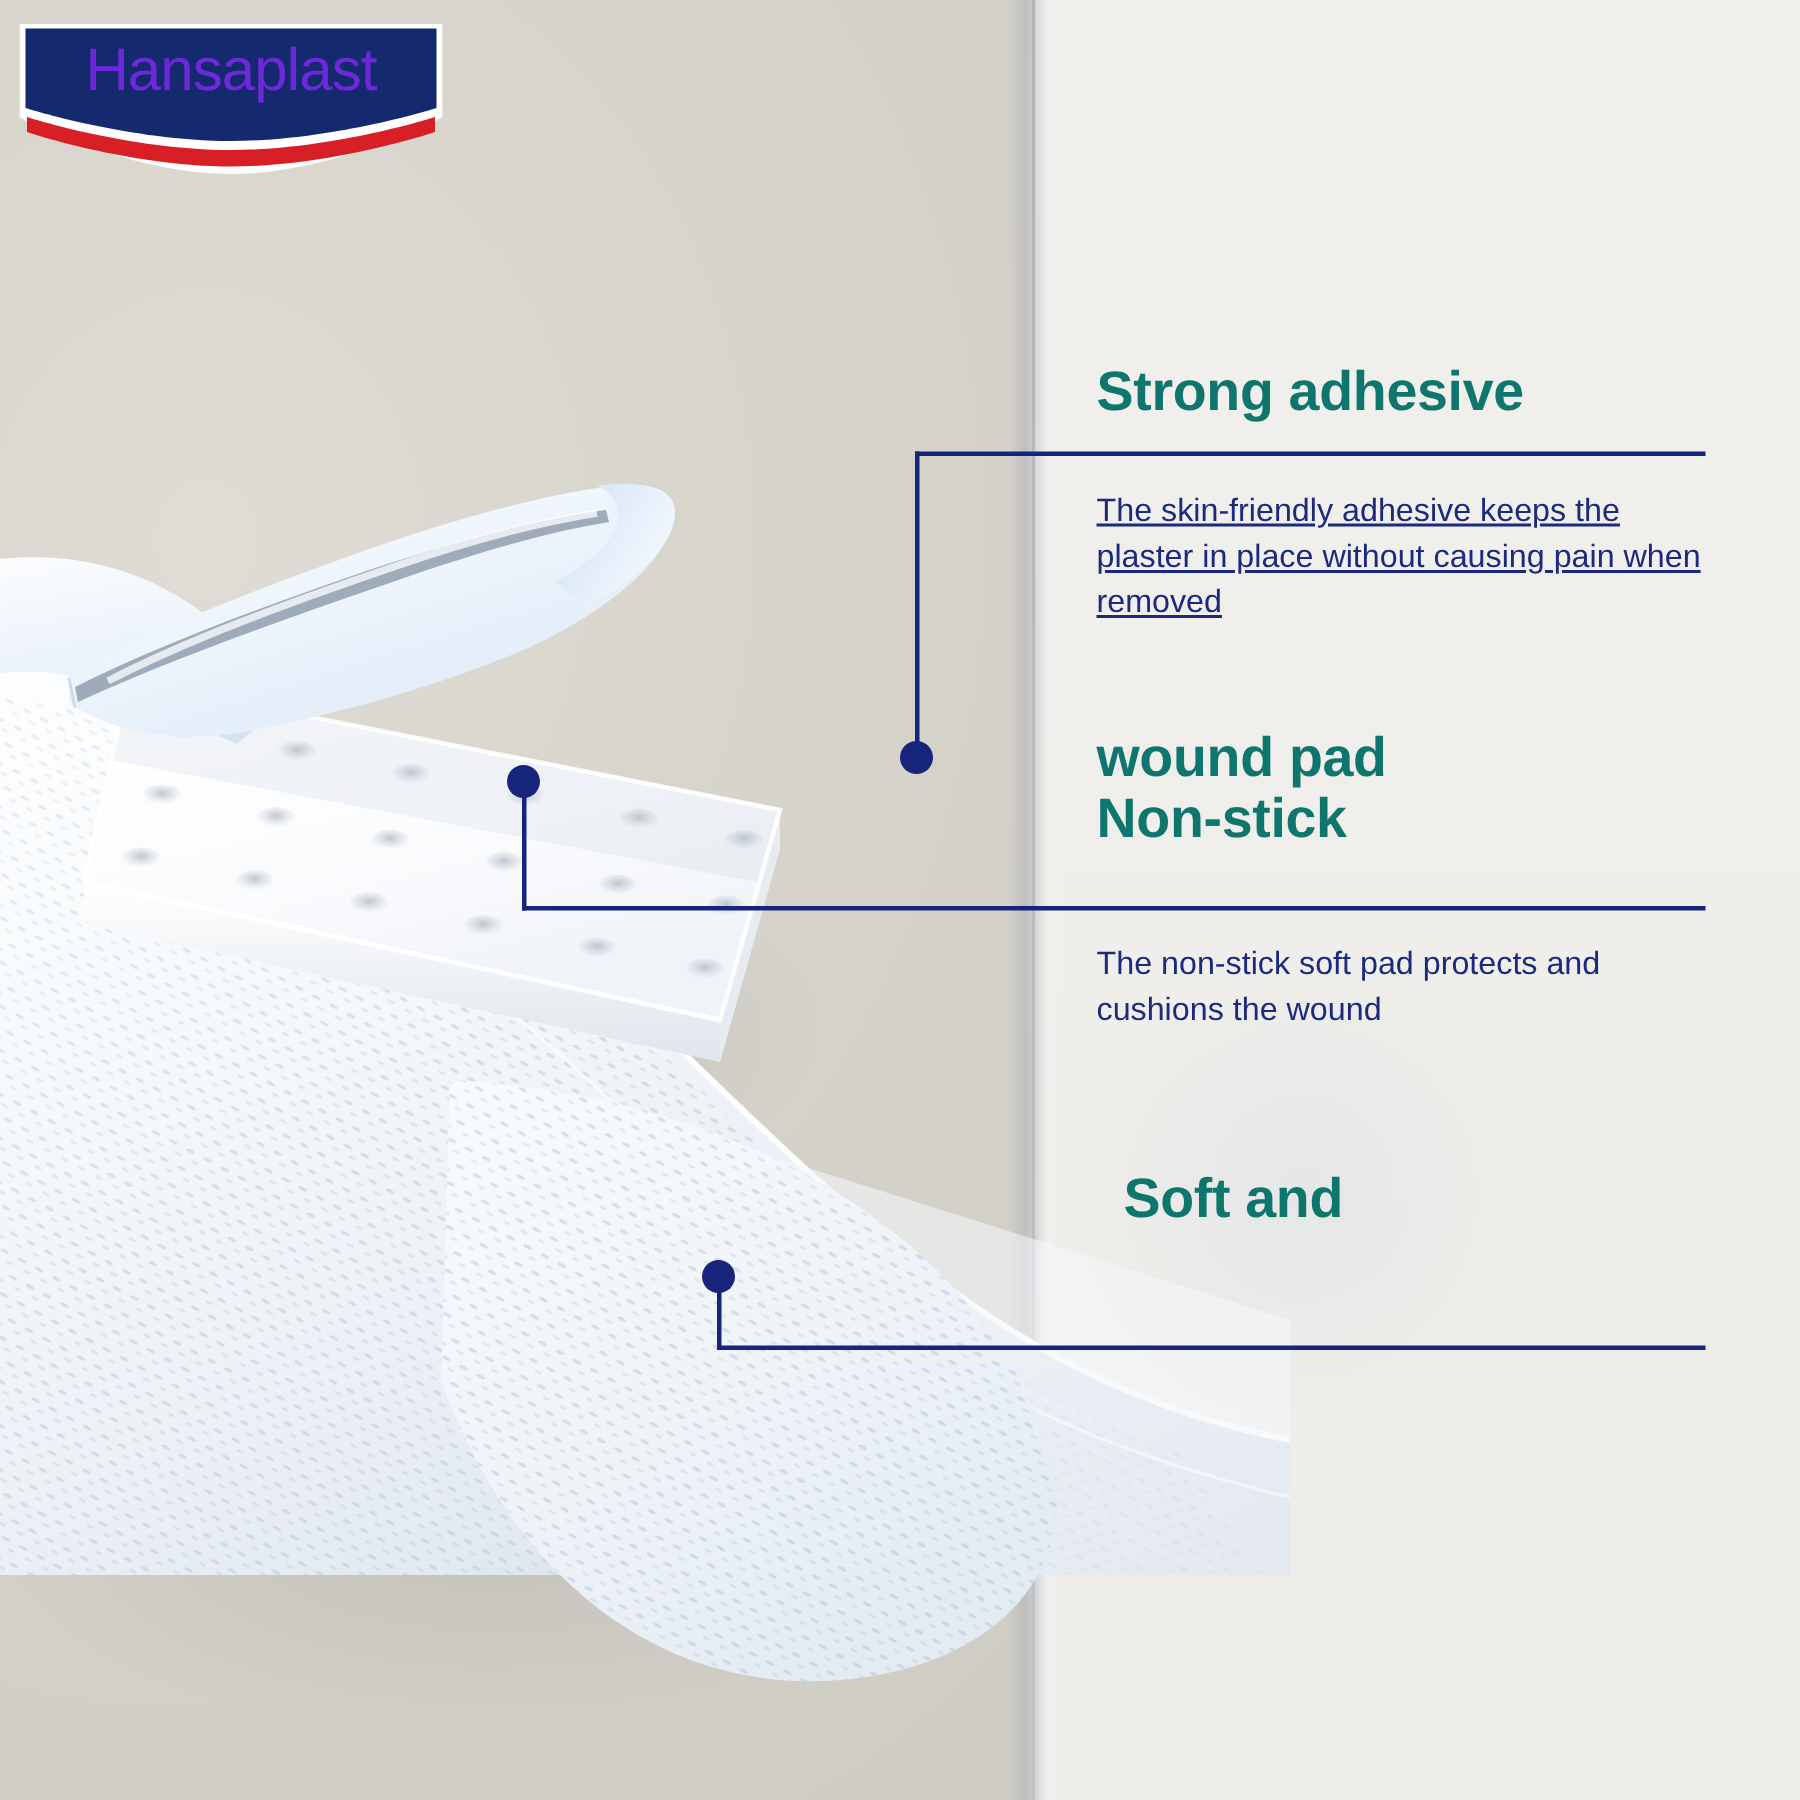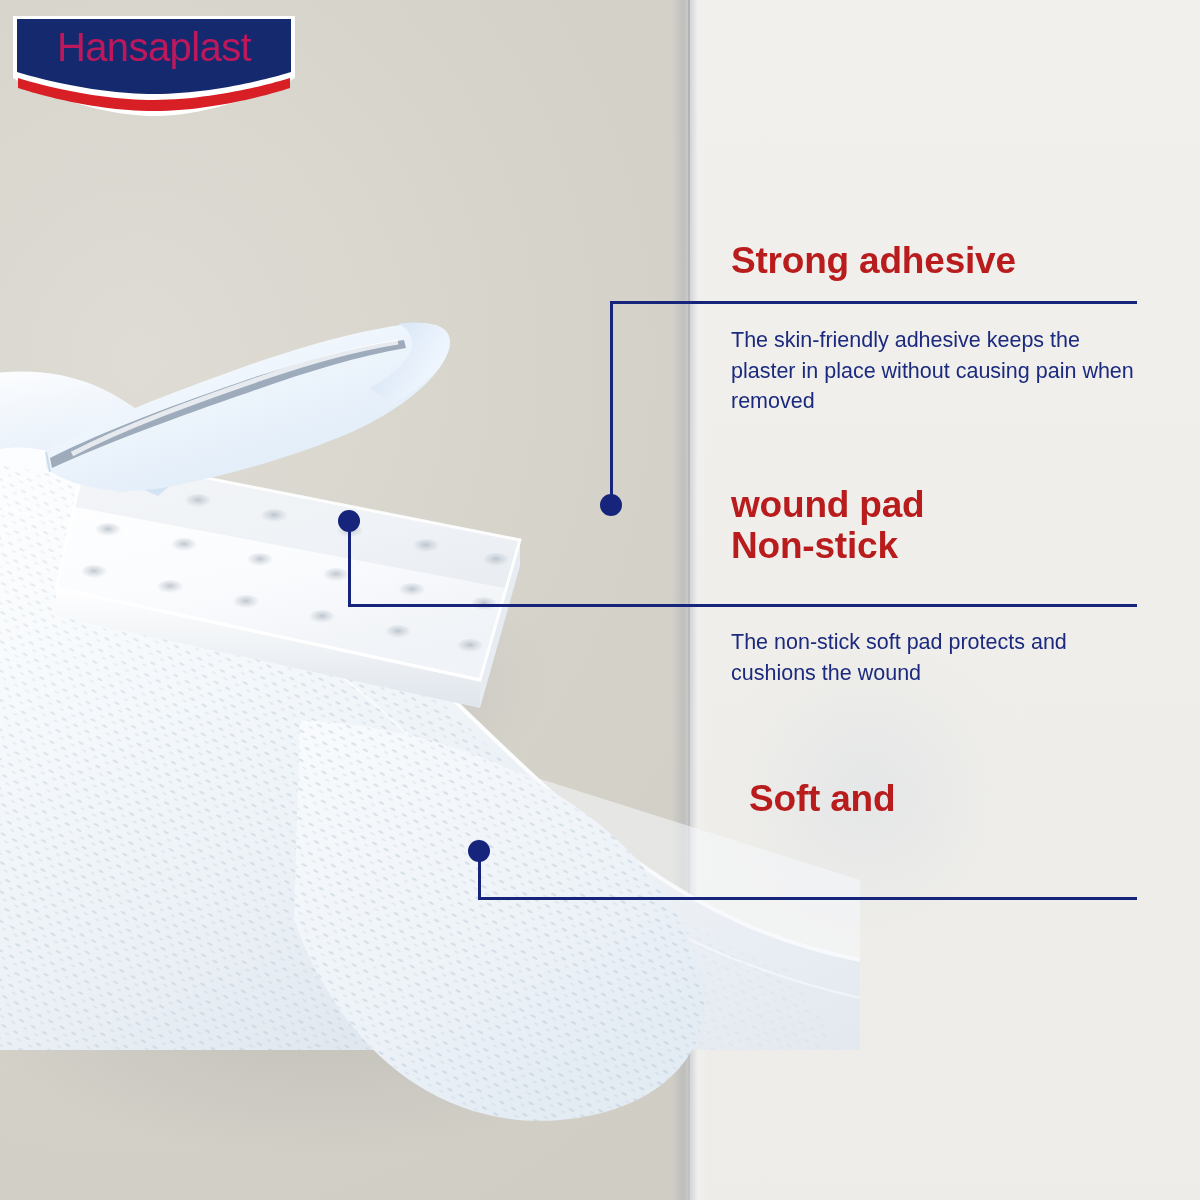--- a/index.html
+++ b/index.html
@@ -99,21 +99,21 @@
   
   .pad {
     position: absolute;
     left: 90px; top: 130px;
     width: 520px; height: 320px;
   }
 
   
   .callout-head {
     position: absolute;
-    color: #b91c1c;
+    color: #0f766e;
     font-weight: bold;
     letter-spacing: -0.2px;
     line-height: 1.12;
   }
   .callout-body {
     position: absolute;
     color: #1b2a7e;
     font-size: 21.5px;
     line-height: 1.42;
     font-weight: normal;
@@ -139,21 +139,21 @@
   .logo {
     position: absolute;
     left: 13px; top: 16px;
     width: 282px; height: 100px;
   }
   .logo-word {
     position: absolute;
     left: 0; top: 0;
     width: 282px;
     text-align: center;
-    color: #be185d;
+    color: #6d28d9;
     font-size: 40px;
     font-weight: normal;
     letter-spacing: -0.6px;
     line-height: 62px;
     font-family: "Liberation Sans", sans-serif;
     pointer-events: none;
   }
 </style>
 </head>
 <body>
@@ -372,21 +372,21 @@
     </svg>
   </div>
 
   <div class="rule" style="left:610px; top:301px; width:527px;"></div>
   <div class="lead-v" style="left:610px; top:301px; height:206px;"></div>
   <div class="dot" style="left:600px; top:494px;"></div>
 
   <div class="callout-head" style="left:731px; top:240px; font-size:37px;">
     <div>Strong adhesive</div>
   </div>
-  <div class="callout-body" style="left:731px; top:325px; width:408px;">The skin-friendly adhesive keeps the plaster in place without causing pain when removed</div>
+  <div class="callout-body" style="left:731px; top:325px; width:408px;text-decoration:underline;">The skin-friendly adhesive keeps the plaster in place without causing pain when removed</div>
 
   <div class="rule" style="left:348px; top:604px; width:789px;"></div>
   <div class="lead-v" style="left:348px; top:521px; height:86px;"></div>
   <div class="dot" style="left:338px; top:510px;"></div>
 
   <div class="callout-head" style="left:731px; top:484px; font-size:37px;">
     <div>wound pad</div>
     <div>Non-stick</div>
   </div>
   <div class="callout-body" style="left:731px; top:627px; width:410px;">The non-stick soft pad protects and cushions the wound</div>

